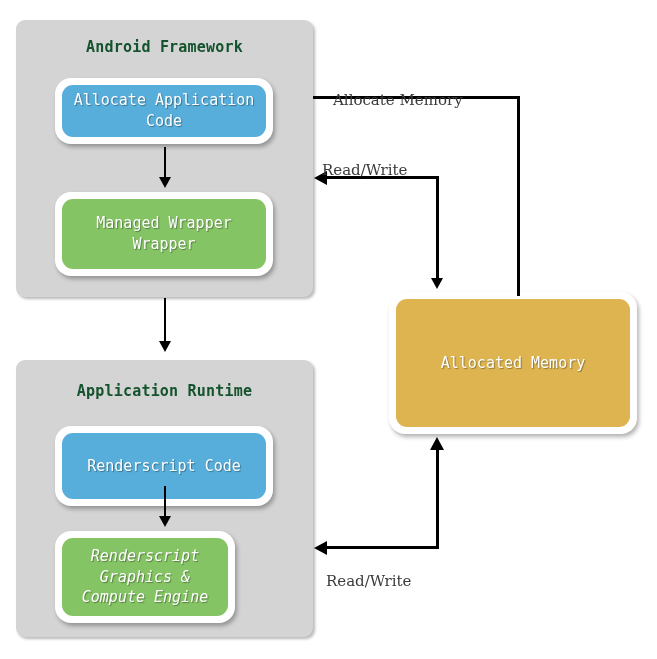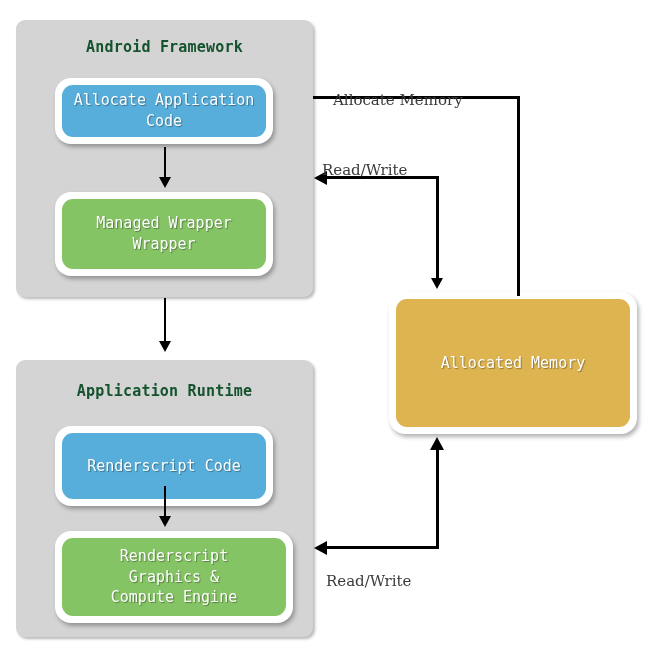--- a/index.html
+++ b/index.html
@@ -143,21 +143,21 @@
 
   <div class="node" style="left:55px; top:420px; width:218px; height:80px;margin-top:6px;">
     <div class="node-inner fill-blue">
       <span>Renderscript Code</span>
     </div>
   </div>
 
   <div class="vline" style="left:164px; top:486px; width:2px; height:33px;"></div>
   <div class="arrow-down" style="left:159px; top:516px;"></div>
 
-  <div class="node" style="left:55px; top:531px; width:238px; height:92px;">
+  <div class="node" style="left:55px; top:531px; width:180px; height:92px;font-style:italic;">
     <div class="node-inner fill-green">
       <span>
         <span>Renderscript</span><br>
         <span>Graphics &amp;</span><br>
         <span>Compute Engine</span>
       </span>
     </div>
   </div>
 
   <div class="node" style="left:389px; top:292px; width:248px; height:142px;">

